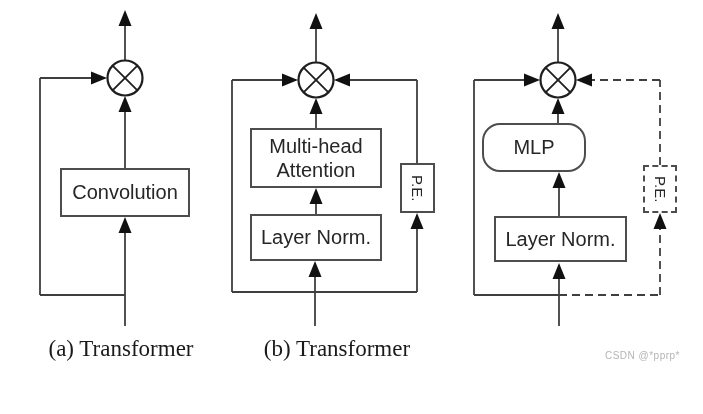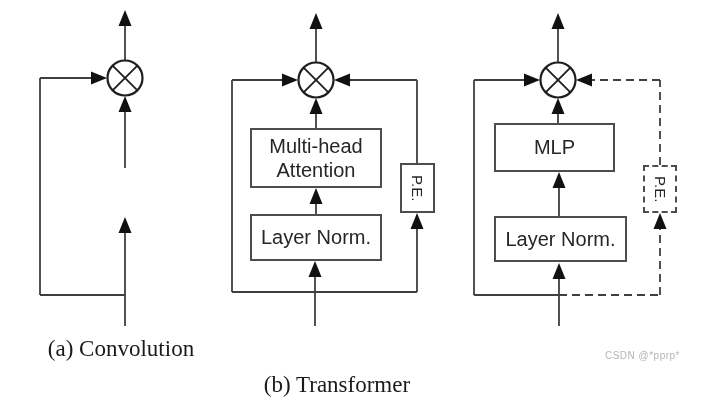--- a/index.html
+++ b/index.html
@@ -170,39 +170,42 @@
         <line x1="660" y1="165" x2="660" y2="80"></line>
         <line x1="660" y1="80" x2="591" y2="80"></line>
       </g>
       <g>
         <polygon points="660,213 653.5,229 666.5,229" fill="#111111" stroke="none"></polygon>
         <polygon points="576,80 592,73.5 592,86.5" fill="#111111" stroke="none"></polygon>
       </g>
     </g>
   </svg>
 
+  <div class="block" style="left:60px; top:168px; width:130px; height:49px;">
+    <span>Convolution</span>
+  </div>
 
   <div class="block" style="left:250px; top:128px; width:132px; height:60px;">
     <span>Multi-head Attention</span>
   </div>
   <div class="block" style="left:250px; top:214px; width:132px; height:47px;">
     <span>Layer Norm.</span>
   </div>
   <div class="block" style="left:400px; top:163px; width:35px; height:50px;">
     <span class="pe-label">P.E.</span>
   </div>
 
-  <div class="block" style="left:494px; top:123px; width:121px; height:49px;">
+  <div class="block" style="left:482px; top:123px; width:104px; height:49px;border-radius:18px;">
     <span>MLP</span>
   </div>
   <div class="block" style="left:494px; top:216px; width:133px; height:46px;">
     <span>Layer Norm.</span>
   </div>
   <div class="block dashed" style="left:643px; top:165px; width:34px; height:48px;">
     <span class="pe-label">P.E.</span>
   </div>
 
-  <div class="caption" style="left:11px; top:336px;">(a) Convolution</div>
-  <div class="caption" style="left:227px; top:336px;margin-top:36px;">(b) Transformer</div>
+  <div class="caption" style="left:11px; top:336px;">(a) Transformer</div>
+  <div class="caption" style="left:227px; top:336px;">(b) Transformer</div>
 
   <div class="watermark" style="left:510px; top:350px;">CSDN @*pprp*</div>
 
 </div>
 
 </body></html>

